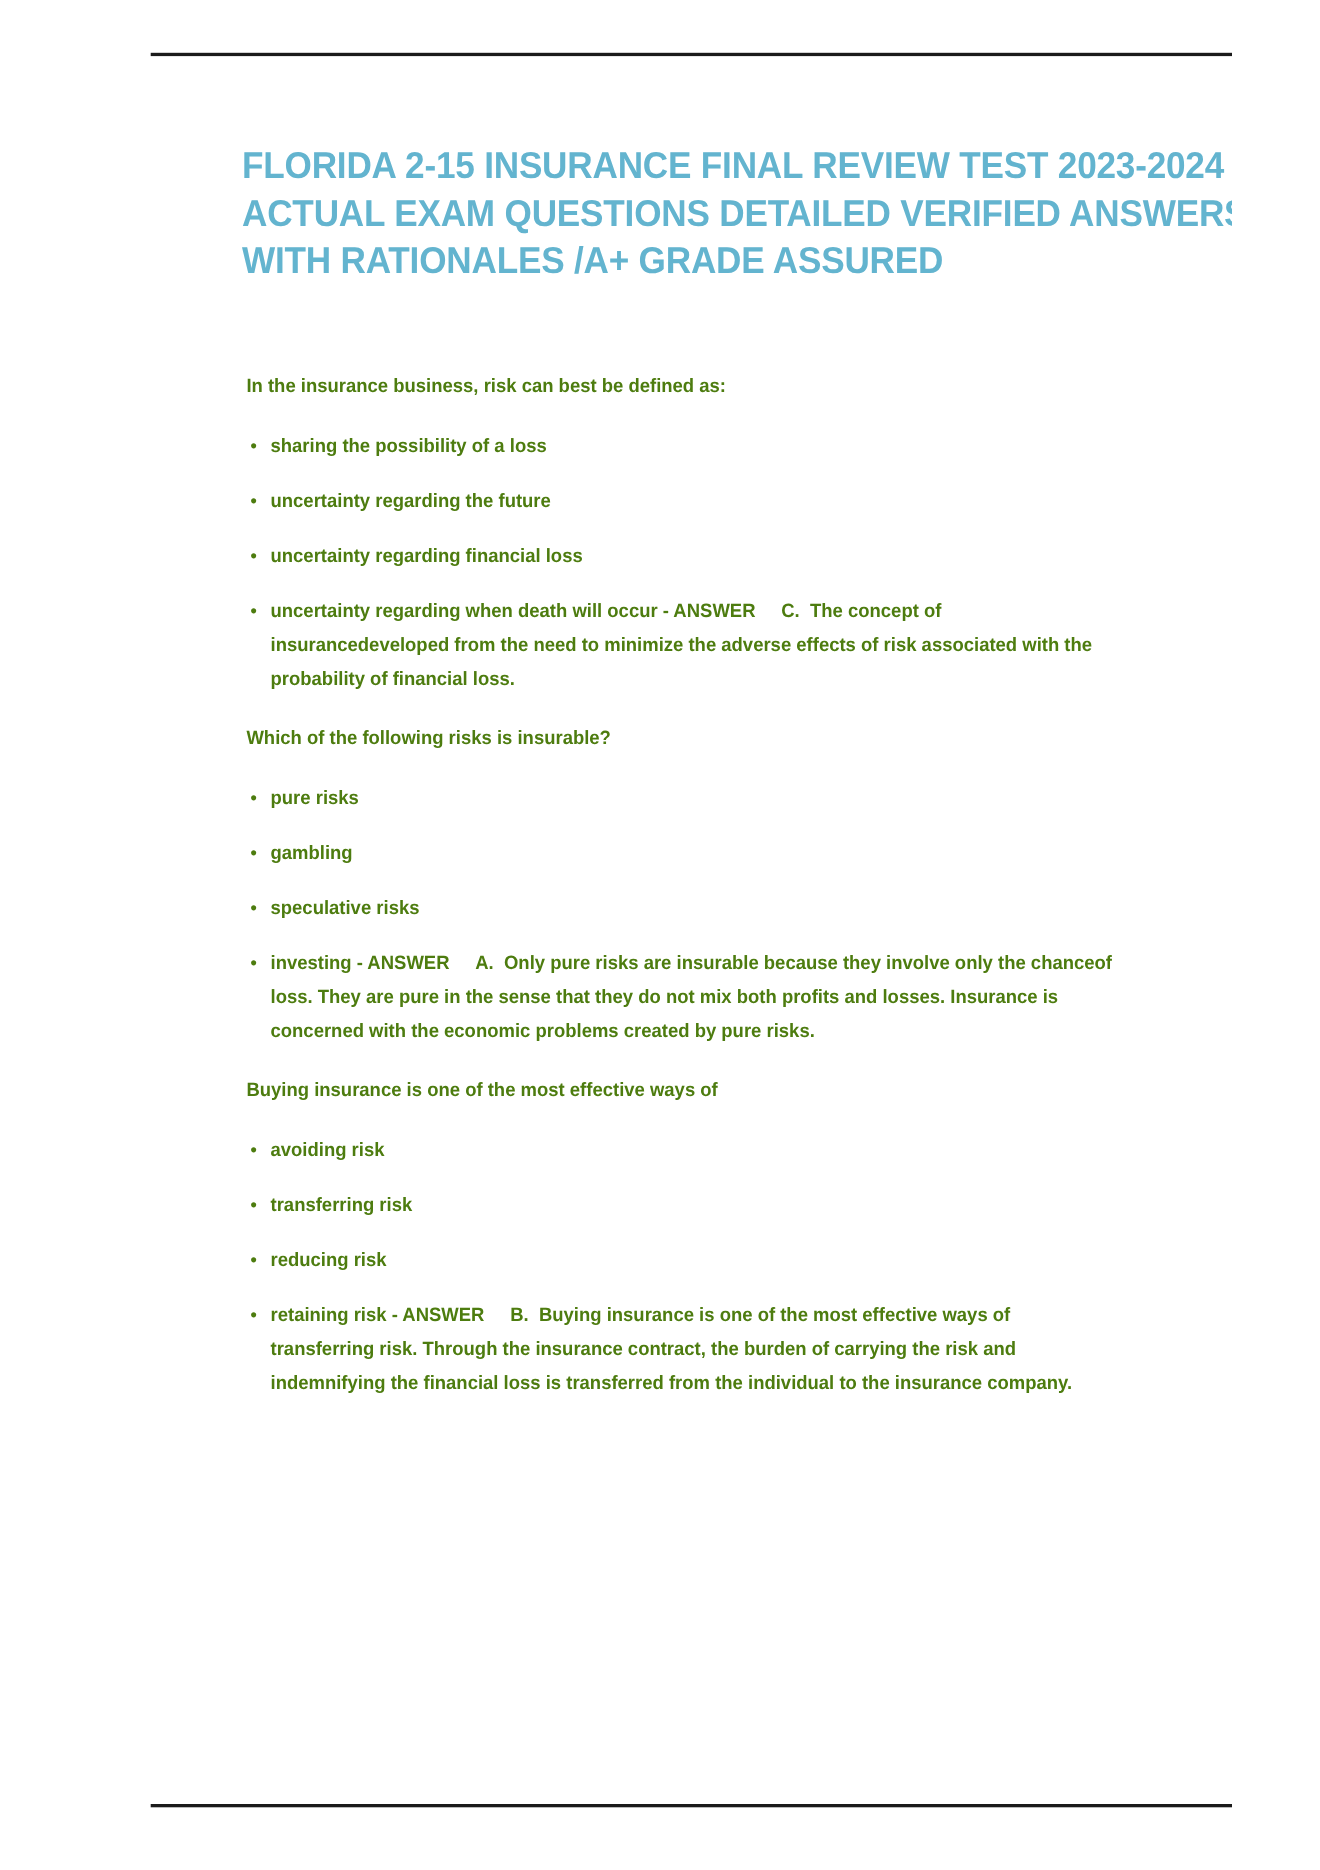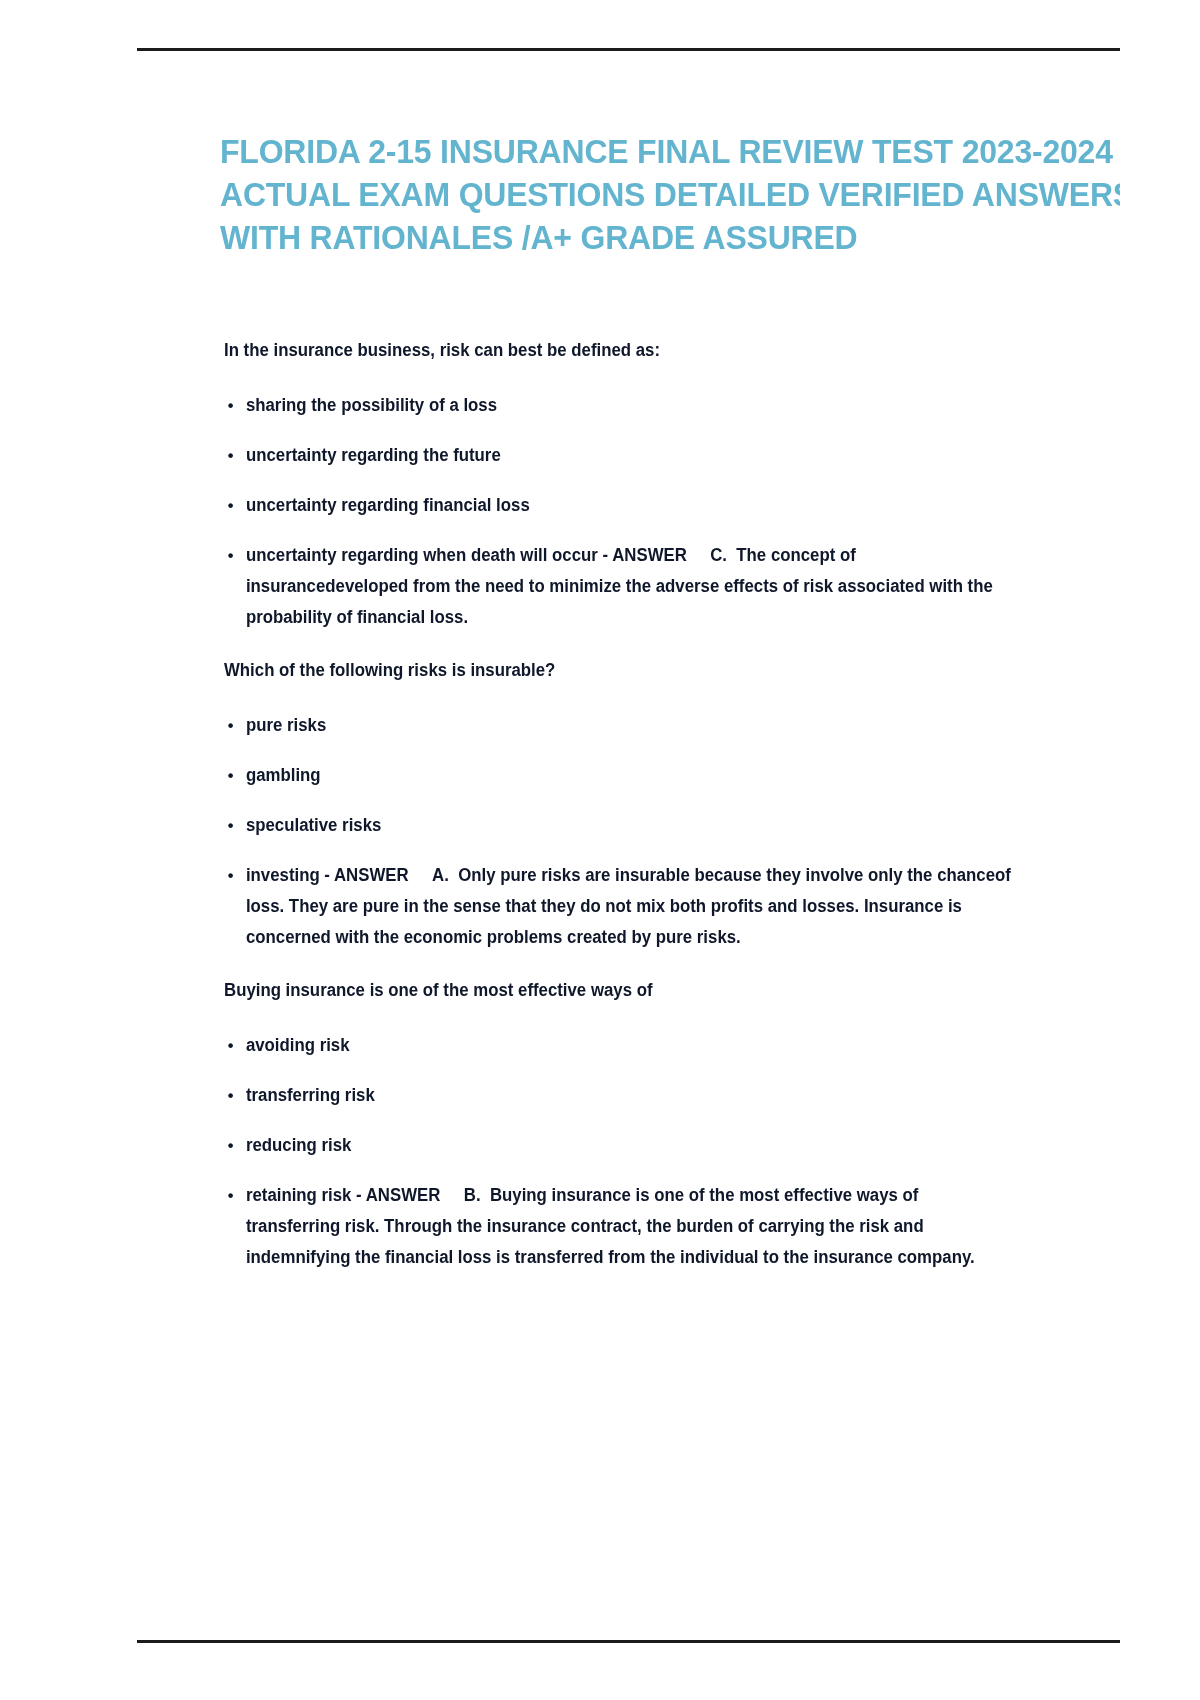--- a/index.html
+++ b/index.html
@@ -46,21 +46,21 @@
     letter-spacing: -0.2px;
     margin: 0 0 0 0;
     transform: scaleX(0.94);
     transform-origin: left top;
     white-space: pre-wrap;
   }
 
   .body-block {
     margin-top: 78px;
     width: 830px;
-    color: #0f172a;
+    color: #4d7c0f;
   }
 
   .q-group { margin-bottom: 0; }
 
   .question {
     font-size: 17.5px;
     font-weight: bold;
     line-height: 26px;
     margin: 0 0 27px 4px;
     transform: scaleX(0.96);

